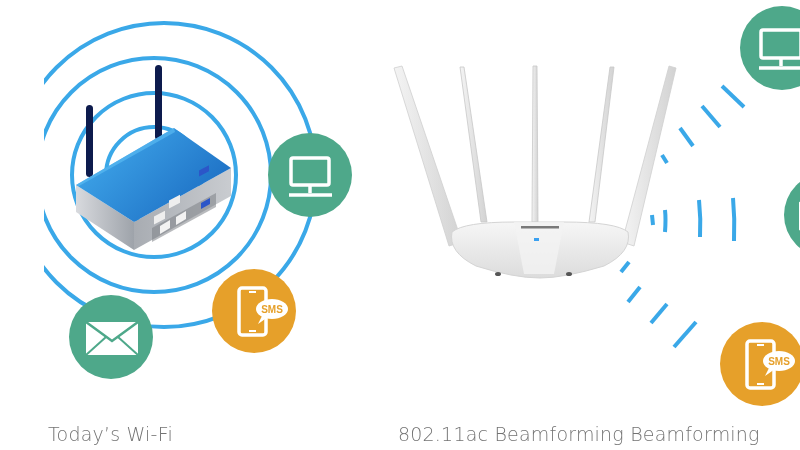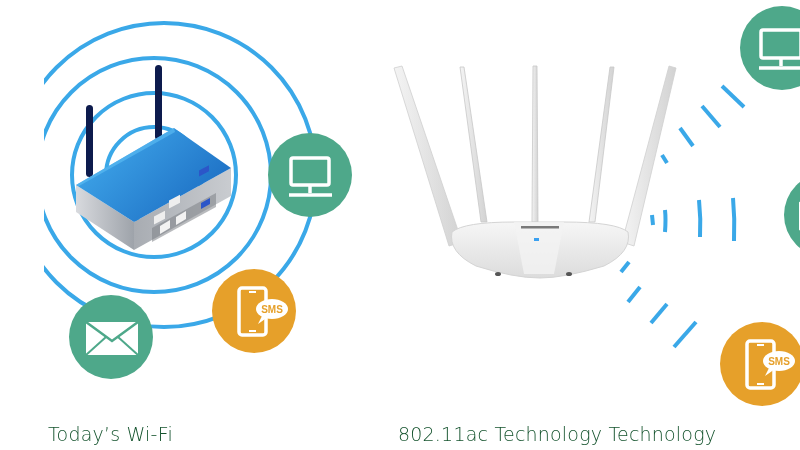--- a/index.html
+++ b/index.html
@@ -1,18 +1,18 @@
 <!DOCTYPE html>
 <html><head>
   <meta charset="utf-8">
   <style>
     html, body { margin: 0; padding: 0; }
     body { width: 800px; height: 450px; background: #ffffff; overflow: hidden; position: relative; font-family: "Liberation Sans", sans-serif; }
     .stage { position: absolute; left: 0; top: 0; width: 800px; height: 450px; padding-left: 44px; }
-    .caption { position: absolute; color: #14532d; font-size: 19px; letter-spacing: 0.2px; font-family: "DejaVu Sans", sans-serif; font-weight: 300; }
+    .caption { position: absolute; color: #737373; font-size: 19px; letter-spacing: 0.2px; font-family: "DejaVu Sans", sans-serif; font-weight: 300; }
     .cap-left { left: 48px; top: 423px; }
     .cap-right { left: 398px; top: 423px; }
   </style>
 </head>
 <body>
 
 <div class="stage">
   <svg width="800" height="450" viewBox="0 0 800 450" xmlns="http://www.w3.org/2000/svg">
     <defs>
       <linearGradient id="rtop" x1="0" y1="0" x2="1" y2="0.6">
@@ -151,14 +151,14 @@
         <line x1="713" y1="345" x2="720" y2="345" stroke="#ffffff" stroke-width="2"></line>
         <line x1="713" y1="384" x2="720" y2="384" stroke="#ffffff" stroke-width="2"></line>
         <ellipse cx="735" cy="361" rx="16" ry="10" fill="#ffffff"></ellipse>
         <polygon points="725,368 721,376 731,369" fill="#ffffff"></polygon>
         <text x="735" y="365" font-size="10" font-weight="bold" fill="#e6a02a" text-anchor="middle" font-family="Liberation Sans, sans-serif">SMS</text>
       </g>
     </g>
   </svg>
 
   <div class="caption cap-left">Today’s Wi-Fi</div>
-  <div class="caption cap-right">802.11ac Technology Technology</div>
+  <div class="caption cap-right">802.11ac Beamforming Beamforming</div>
 </div>
 
 </body></html>

